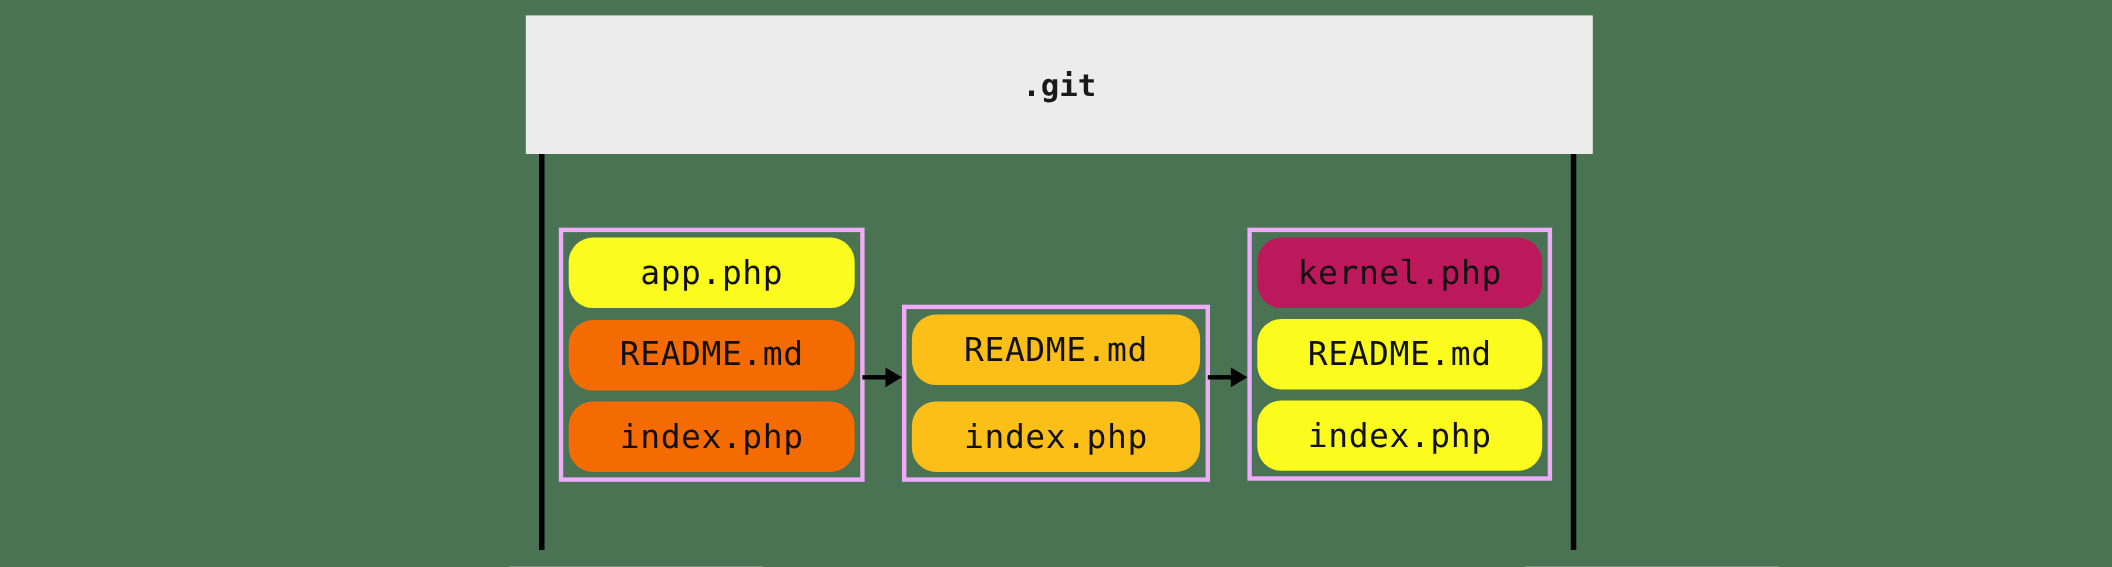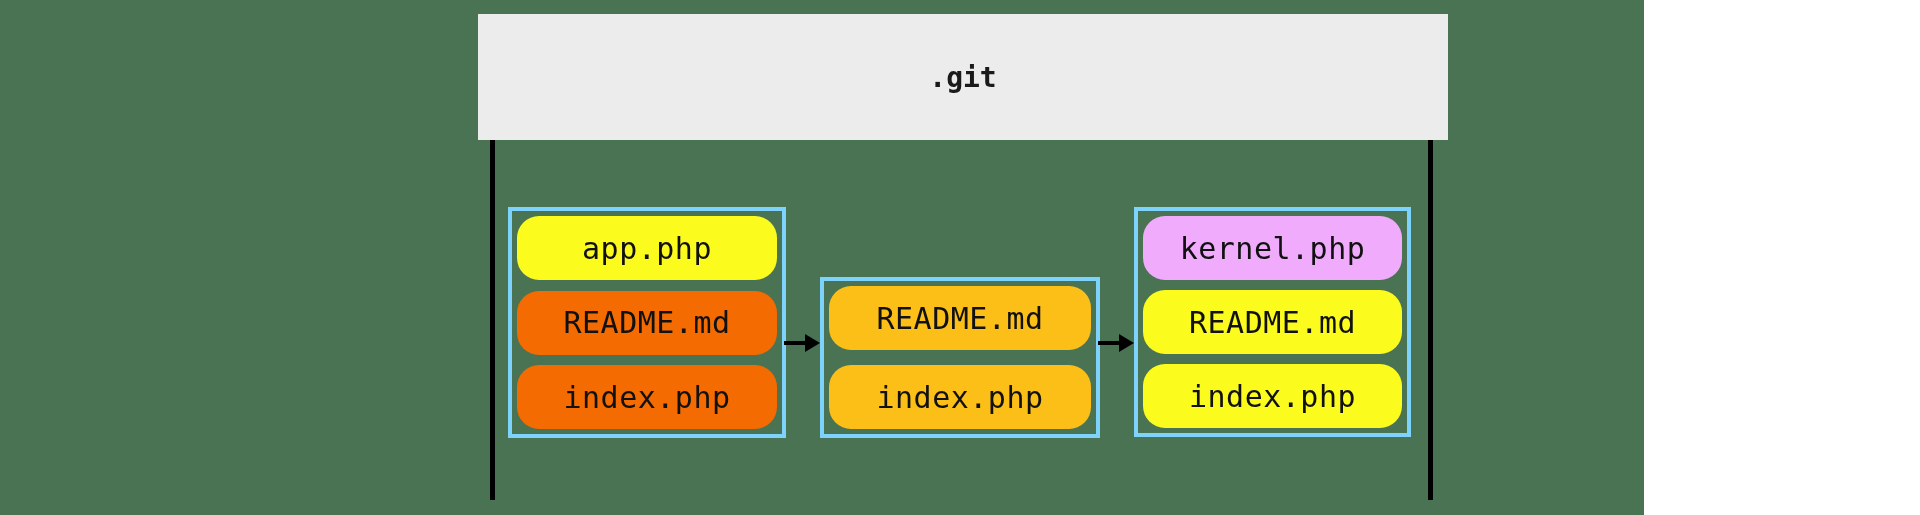--- a/index.html
+++ b/index.html
@@ -1,21 +1,21 @@
 <!DOCTYPE html>
 <html><head>
 <meta charset="utf-8">
 <style>
   html, body {
     margin: 0;
     padding: 0;
   }
   .canvas {
     position: relative;
-    width: 1644px;
+    width: 1920px;
     height: 515px;
     overflow: hidden;
     font-family: "DejaVu Sans Mono", monospace;
   }
   .header-box {
     position: absolute;
     left: 478px;
     top: 14px;
     width: 970px;
     height: 126px;
@@ -32,21 +32,21 @@
   .vline {
     position: absolute;
     top: 140px;
     width: 5px;
     height: 360px;
   }
   .vline-left  { left: 490px; }
   .vline-right { left: 1428px; }
   .file-box {
     position: absolute;
-    border: 4px solid #7dd3fc;
+    border: 4px solid #f0abfc;
     box-sizing: border-box;
     display: flex;
     flex-direction: column;
     justify-content: space-between;
     padding: 5px;
     background: transparent;
   }
   .box-1 { left: 508px;  top: 207px; width: 278px; height: 231px; }
   .box-2 { left: 820px;  top: 277px; width: 280px; height: 161px; }
   .box-3 { left: 1134px; top: 207px; width: 277px; height: 230px; }
@@ -113,18 +113,18 @@
     <div class="pill" style="background: rgb(252, 191, 23);">README.md</div>
     <div class="pill" style="background: rgb(252, 191, 23);">index.php</div>
   </div>
 
   <div class="arrow arrow-2">
     <div class="shaft"></div>
     <div class="head"></div>
   </div>
 
   <div class="file-box box-3">
-    <div class="pill" style="background: #f0abfc;">kernel.php</div>
+    <div class="pill" style="background: #be185d;">kernel.php</div>
     <div class="pill" style="background: rgb(251, 251, 30);">README.md</div>
     <div class="pill" style="background: rgb(251, 251, 30);">index.php</div>
   </div>
 
 </div>
 
 </body></html>

